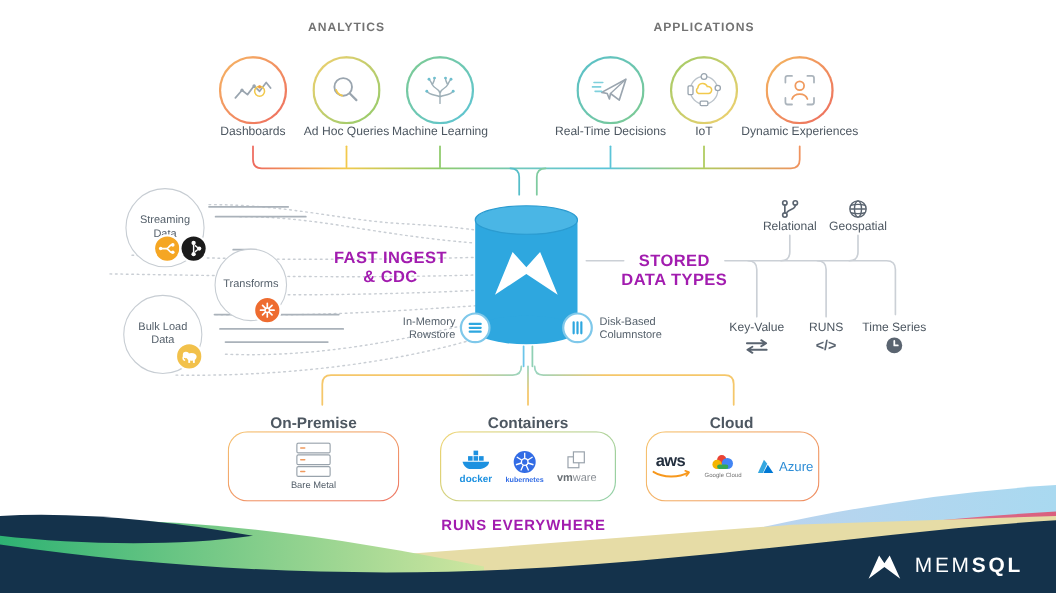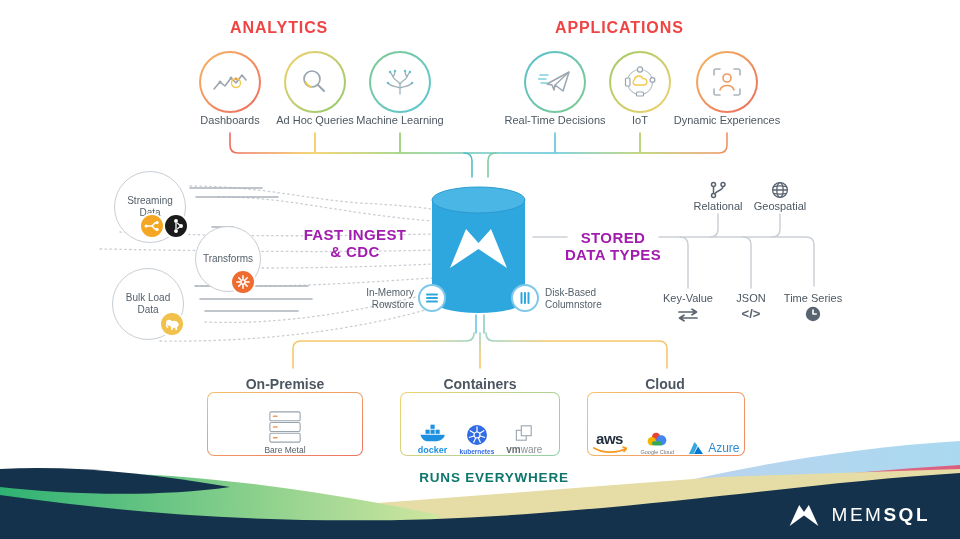--- a/index.html
+++ b/index.html
@@ -1,33 +1,33 @@
 <!DOCTYPE html>
 <html><head>
 <meta charset="utf-8">
 <style>
   *{margin:0;padding:0;box-sizing:border-box}
   html,body{width:960px;height:539px;overflow:hidden;background:#fff;
     font-family:"Liberation Sans",sans-serif;}
   .stage{position:relative;width:960px;height:539px;background:#fff;overflow:hidden}
   .abs{position:absolute}
   .z2{z-index:2}
-  .hdr{font-size:16px;font-weight:700;letter-spacing:.9px;color:#ef4444;}
+  .hdr{font-size:11px;font-weight:700;letter-spacing:.9px;color:#737373;text-align:center}
   .big{font-size:15px;font-weight:700;letter-spacing:.4px;color:#a21caf;text-align:center;line-height:17px}
   .lbl{font-size:11px;color:#4D5761;text-align:center;line-height:13px}
   .small{font-size:10px;color:#55606B;line-height:12px}
   .tiny{font-size:8.5px;color:#55606B}
   .circle{border-radius:50%;border:2px solid transparent;display:flex;align-items:center;justify-content:center;
     background:linear-gradient(#fff,#fff) padding-box,var(--g) border-box}
   .lcircle{border-radius:50%;border:1.5px solid #C7CDD3;background:#fff;display:flex;align-items:center;justify-content:center;text-align:center}
   .badge{border-radius:50%;width:26px;height:26px;border:2px solid #fff;display:flex;align-items:center;justify-content:center}
   .chip{width:28px;height:28px;border-radius:50%;border:2px solid #7FC8EA;background:#fff;display:flex;align-items:center;justify-content:center}
-  .dbox{border-radius:7px;border:1.5px solid transparent;
+  .dbox{border-radius:18px;border:1.5px solid transparent;
     background:linear-gradient(#fff,#fff) padding-box,var(--g) border-box;
-    display:flex;align-items:flex-end;justify-content:center}
+    display:flex;align-items:center;justify-content:center}
   .gname{font-size:14px;font-weight:700;color:#4D5761;text-align:center}
   .logo-stack{display:flex;flex-direction:column;align-items:center;gap:2px}
   .brand{display:flex;align-items:center;gap:11px;z-index:3}
   .brand .txt{color:#fff;font-size:19px;letter-spacing:2.5px}
   .brand .txt b{font-weight:700}
   svg{display:block}
 </style>
 </head>
 <body>
 
@@ -268,21 +268,21 @@
   <div class="abs z2 lbl" style="left:740px;top:200px;width:80px">Geospatial</div>
 
   <div class="abs z2 lbl" style="left:648px;top:292px;width:80px">Key-Value</div>
   <div class="abs z2" style="left:677px;top:308px">
     <svg width="22" height="14" viewBox="0 0 22 14" fill="none" stroke="#5A6470" stroke-width="1.7" stroke-linecap="round" stroke-linejoin="round">
       <path d="M2,4 H18 M15,1.2 L19.5,4 L15,6.8"></path>
       <path d="M20,10 H4 M7,7.2 L2.5,10 L7,12.8"></path>
     </svg>
   </div>
 
-  <div class="abs z2 lbl" style="left:711px;top:292px;width:80px">JSON</div>
+  <div class="abs z2 lbl" style="left:711px;top:292px;width:80px">RUNS</div>
   <div class="abs z2" style="left:731px;top:306px;width:40px;text-align:center;font-size:13px;font-weight:700;color:#5A6470">&lt;/&gt;</div>
 
   <div class="abs z2 lbl" style="left:773px;top:292px;width:80px">Time Series</div>
   <div class="abs z2" style="left:805px;top:306px">
     <svg width="16" height="16" viewBox="0 0 16 16">
       <circle cx="8" cy="8" r="7.2" fill="#5A6470"></circle>
       <path d="M8,4 V8 H11.2" stroke="#fff" stroke-width="1.6" fill="none" stroke-linecap="round" stroke-linejoin="round"></path>
     </svg>
   </div>
 
@@ -361,21 +361,21 @@
     </div>
     <div style="display:flex;align-items:center;gap:4px">
       <svg width="16" height="14" viewBox="0 0 16 14">
         <polygon points="1,13 6.5,1 9.5,4.5 5.5,13" fill="#35A7E0"></polygon>
         <polygon points="6,13 10,5.5 15,13" fill="#0078D4"></polygon>
       </svg>
       <div style="font-size:12px;color:#2E8DD6">Azure</div>
     </div>
   </div>
 
-  <div class="abs z2" style="left:394px;top:470px;width:200px;text-align:center;font-size:13.5px;font-weight:700;letter-spacing:.8px;color:#0f766e">RUNS EVERYWHERE</div>
+  <div class="abs z2" style="left:376px;top:470px;width:200px;text-align:center;font-size:13.5px;font-weight:700;letter-spacing:.8px;color:#a21caf">RUNS EVERYWHERE</div>
 
   <svg class="abs" style="left:0;bottom:0;z-index:1" width="960" height="110" viewBox="0 0 960 110">
     <defs>
       <linearGradient id="gLav" x1="0" y1="0" x2="1" y2="0">
         <stop offset="0" stop-color="#C8CFED"></stop>
           <stop offset="1" stop-color="#A9D9F0"></stop>
       </linearGradient>
       <linearGradient id="gPink" x1="0" y1="0" x2="1" y2="0">
         <stop offset="0" stop-color="#F2B9C4"></stop>
           <stop offset="1" stop-color="#D95F7E"></stop>

